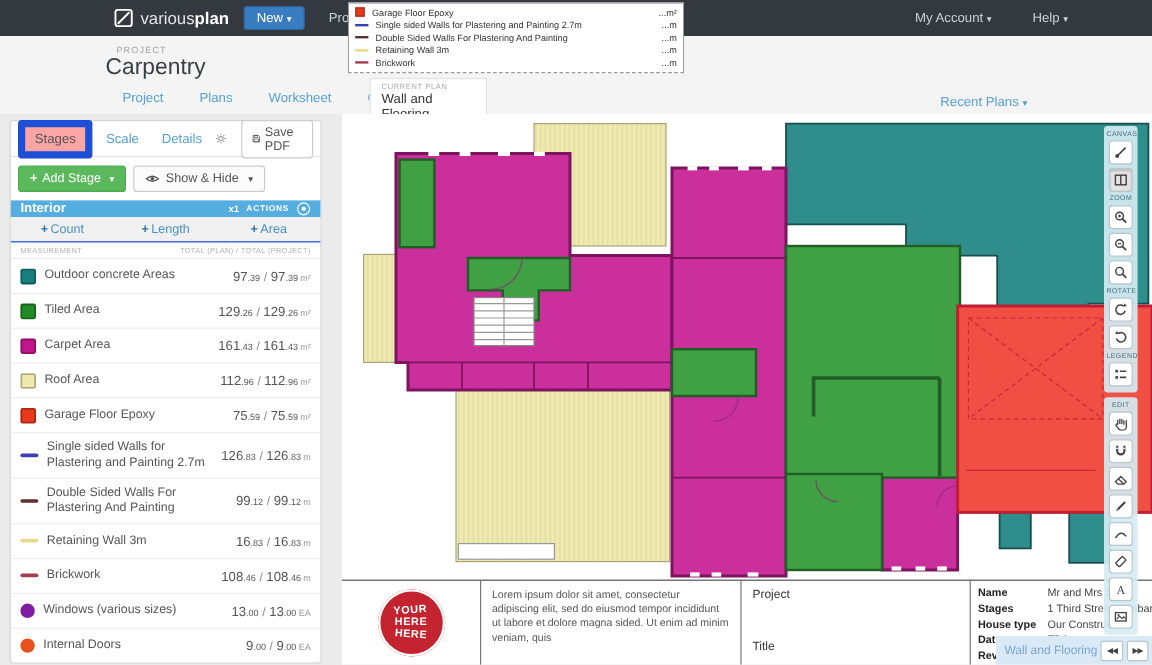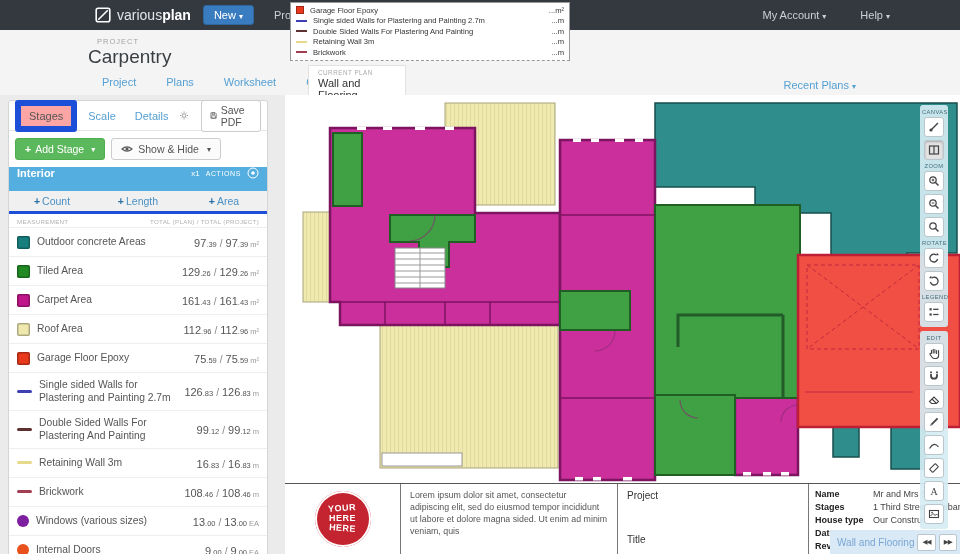--- a/index.html
+++ b/index.html
@@ -34,26 +34,26 @@
 .p-head{display:flex;align-items:center;height:30px;border-bottom:1px solid #e5e5e5;padding:0 6px;gap:3px}
 .p-tab{font-size:11px;color:#56a0d3;padding:4px 8px;cursor:pointer}
 .p-tab.active{color:#555;border:6px solid #1d4ed8;border-radius:3px;background:#fca5a5}
 .p-gear{margin-left:auto;width:15px;height:15px;cursor:pointer}
 .savepdf{display:flex;align-items:center;gap:4px;font-size:10.5px;color:#555;border:1px solid #ccc;border-radius:3px;padding:3px 8px;background:#fff;cursor:pointer;margin-left:8px}
 .savepdf svg{width:11px;height:11px}
 .p-btns{display:flex;gap:6px;padding:7px 6px}
 .addstage{background:#5cb85c;border:1px solid #4cae4c;color:#fff;font-size:10.5px;border-radius:3px;padding:4px 9px;display:flex;gap:4px;align-items:center;cursor:pointer}
 .showhide{background:#fbfbfb;border:1px solid #ccc;color:#555;font-size:10.5px;border-radius:3px;padding:4px 9px;display:flex;gap:5px;align-items:center;cursor:pointer}
 .showhide svg{width:12px;height:12px}
-.stage-hd{background:#54aee0;color:#fff;height:24px;display:flex;align-items:flex-start;padding:0 8px;font-size:11px;font-weight:700}
-.stage-hd .right{margin-left:auto;display:flex;align-items:center;gap:6px;font-weight:400}
+.stage-hd{background:#54aee0;color:#fff;height:14px;display:flex;align-items:center;padding:0 8px;font-size:11px;font-weight:700}
+.stage-hd .right{margin-left:auto;display:flex;align-items:center;gap:6px;font-weight:700}
 .x1{font-size:8px}
 .actions{font-size:7px;letter-spacing:.6px}
 .a-gear{width:12px;height:12px;cursor:pointer}
-.addrow{display:flex;background:#f0f0f0;border-bottom:3px solid #1d4ed8}
+.addrow{display:flex;background:#f0f0f0;border-bottom:1px solid #1d4ed8}
 .addrow .ab{flex:1;text-align:center;font-size:10.5px;color:#4a90c4;padding:4px 0;cursor:pointer}
 .addrow .ab b{color:#2a70a4;font-weight:700;margin-right:2px}
 .colhdr{display:flex;justify-content:space-between;font-size:6.2px;color:#b2b2b2;padding:4px 8px 2px;letter-spacing:.3px}
 .m-row{display:flex;align-items:center;padding:5px 8px;border-top:1px solid #eee;gap:7px}
 .sw{flex:none}
 .sw.rect{width:13px;height:13px;border-radius:2px;box-shadow:inset 0 0 0 1.5px rgba(0,0,0,.28)}
 .sw.line{width:15px;height:3px;border-radius:2px}
 .sw.circle{width:12px;height:12px;border-radius:50%}
 .m-name{font-size:10.3px;color:#555;flex:1;line-height:1.3}
 .m-vals{white-space:nowrap;color:#555}

